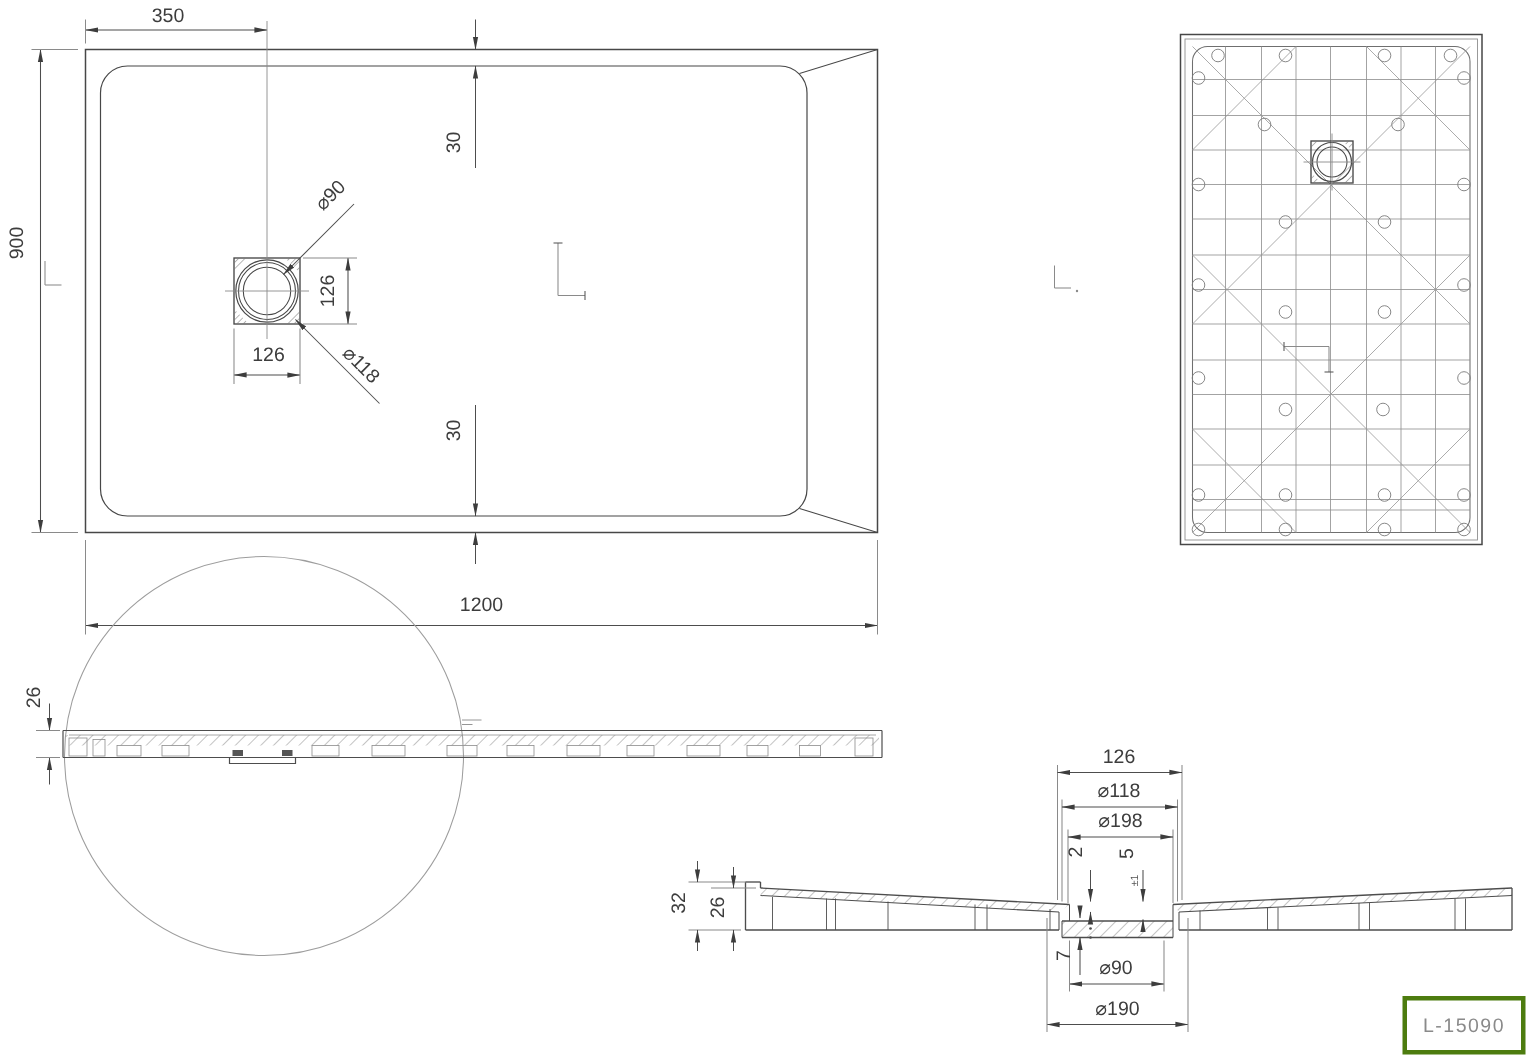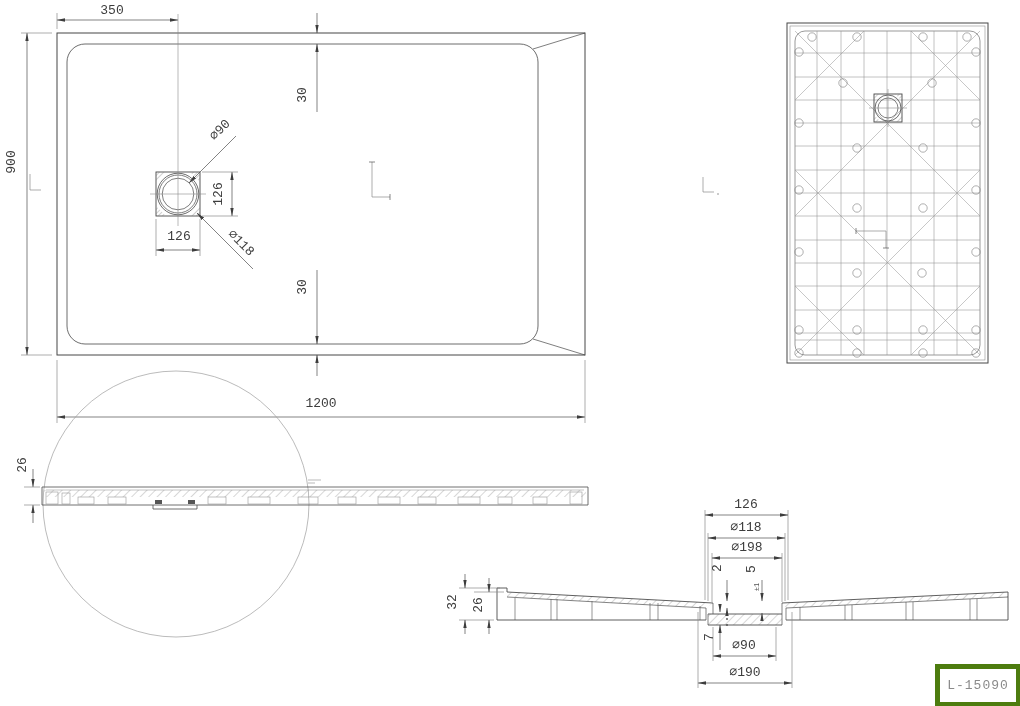--- a/index.html
+++ b/index.html
@@ -1,26 +1,26 @@
 <!DOCTYPE html>
 <html><head>
 <meta charset="utf-8">
 <style>
   html,body{margin:0;padding:0;background:#fff;}
   .sheet{position:relative;width:1020px;height:706px;background:#fff;overflow:hidden;
-         font-family:Liberation Mono, monospace;}
+         font-family:Liberation Sans, sans-serif;}
   .sheet svg{position:absolute;left:0;top:0;}
   .lbl{position:absolute;font-size:13px;color:#3d3d3d;white-space:nowrap;
        transform:translate(-50%,-50%);line-height:1;}
   .r90{transform:translate(-50%,-50%) rotate(-90deg);}
   .r45a{transform:translate(-50%,-50%) rotate(-45deg);}
   .r45b{transform:translate(-50%,-50%) rotate(45deg);}
   .tiny{font-size:7px;color:#555;}
   .partbox{position:absolute;left:935px;top:664px;width:76px;height:33px;
-           border:5px solid #4d7c0f;display:flex;align-items:center;justify-content:center;
+           border:3px solid #4d7c0f;display:flex;align-items:center;justify-content:center;
            color:#8a8a8a;font-size:13px;letter-spacing:1px;}
 </style>
 </head>
 <body>
 
 <div class="sheet">
 
 <svg width="1020" height="706" viewBox="0 0 1020 706">
   <defs>
     <marker id="ar" orient="auto" markerWidth="13" markerHeight="7" refX="12" refY="3.5">

